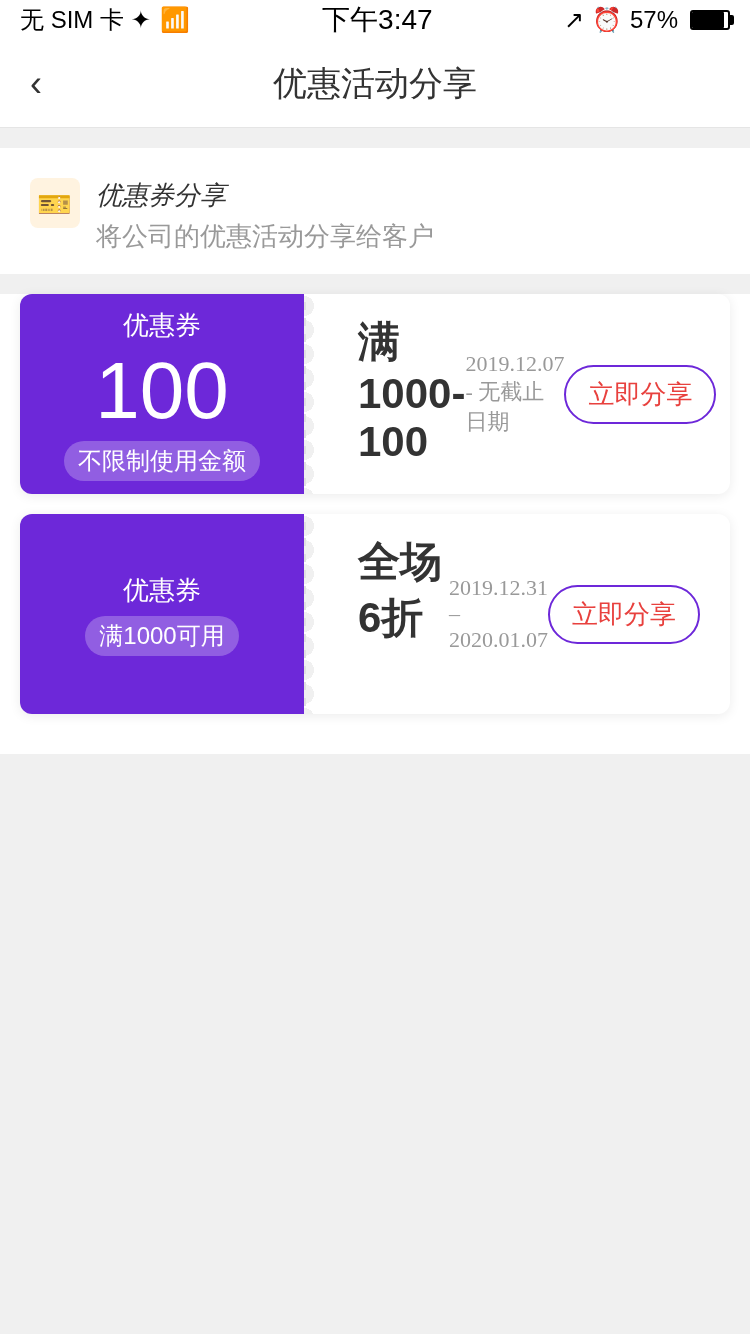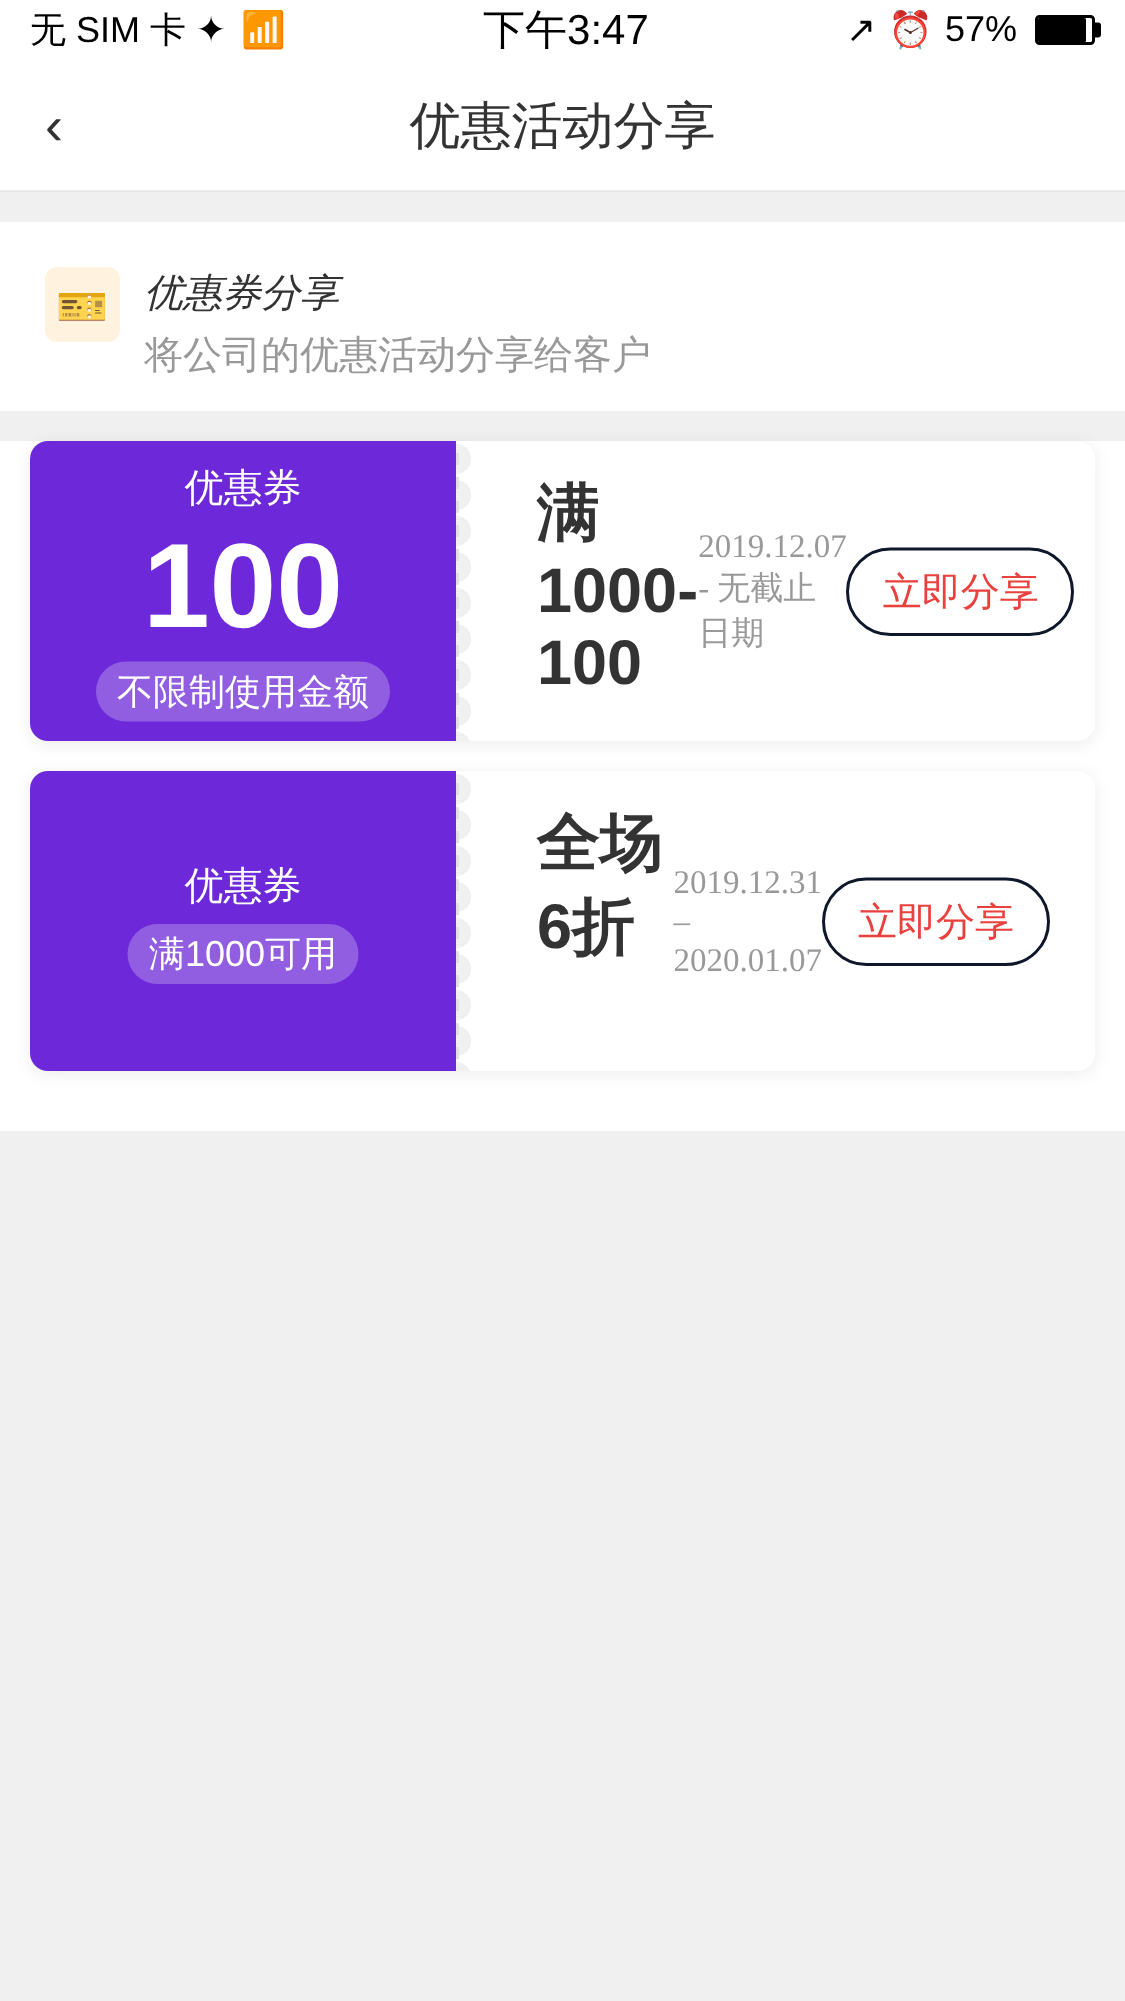--- a/index.html
+++ b/index.html
@@ -194,21 +194,21 @@
 
     .coupon-label {
       font-size: 26px;
       color: #fff;
       margin-bottom: 8px;
       font-weight: 400;
     }
     .coupon-amount {
       font-size: 80px;
       color: #fff;
-      font-weight: 700;
+      font-weight: 400;
       line-height: 1;
       margin-bottom: 10px;
     }
     .coupon-condition {
       font-size: 24px;
       color: #fff;
       background: rgba(255,255,255,0.25);
       padding: 4px 14px;
       border-radius: 20px;
     }
@@ -230,21 +230,21 @@
       display: flex;
       align-items: center;
       justify-content: space-between;
     }
     .coupon-date {
       font-size: 22px;
       color: #999;
       font-family: Liberation Serif, serif;
     }
     .share-btn {
-      border: 2px solid #0f172a;
+      border: 2px solid #6d28d9;
       color: #e8413e;
       background: #fff;
       border-radius: 30px;
       padding: 10px 22px;
       font-size: 26px;
       cursor: pointer;
       white-space: nowrap;
     }
 
     

